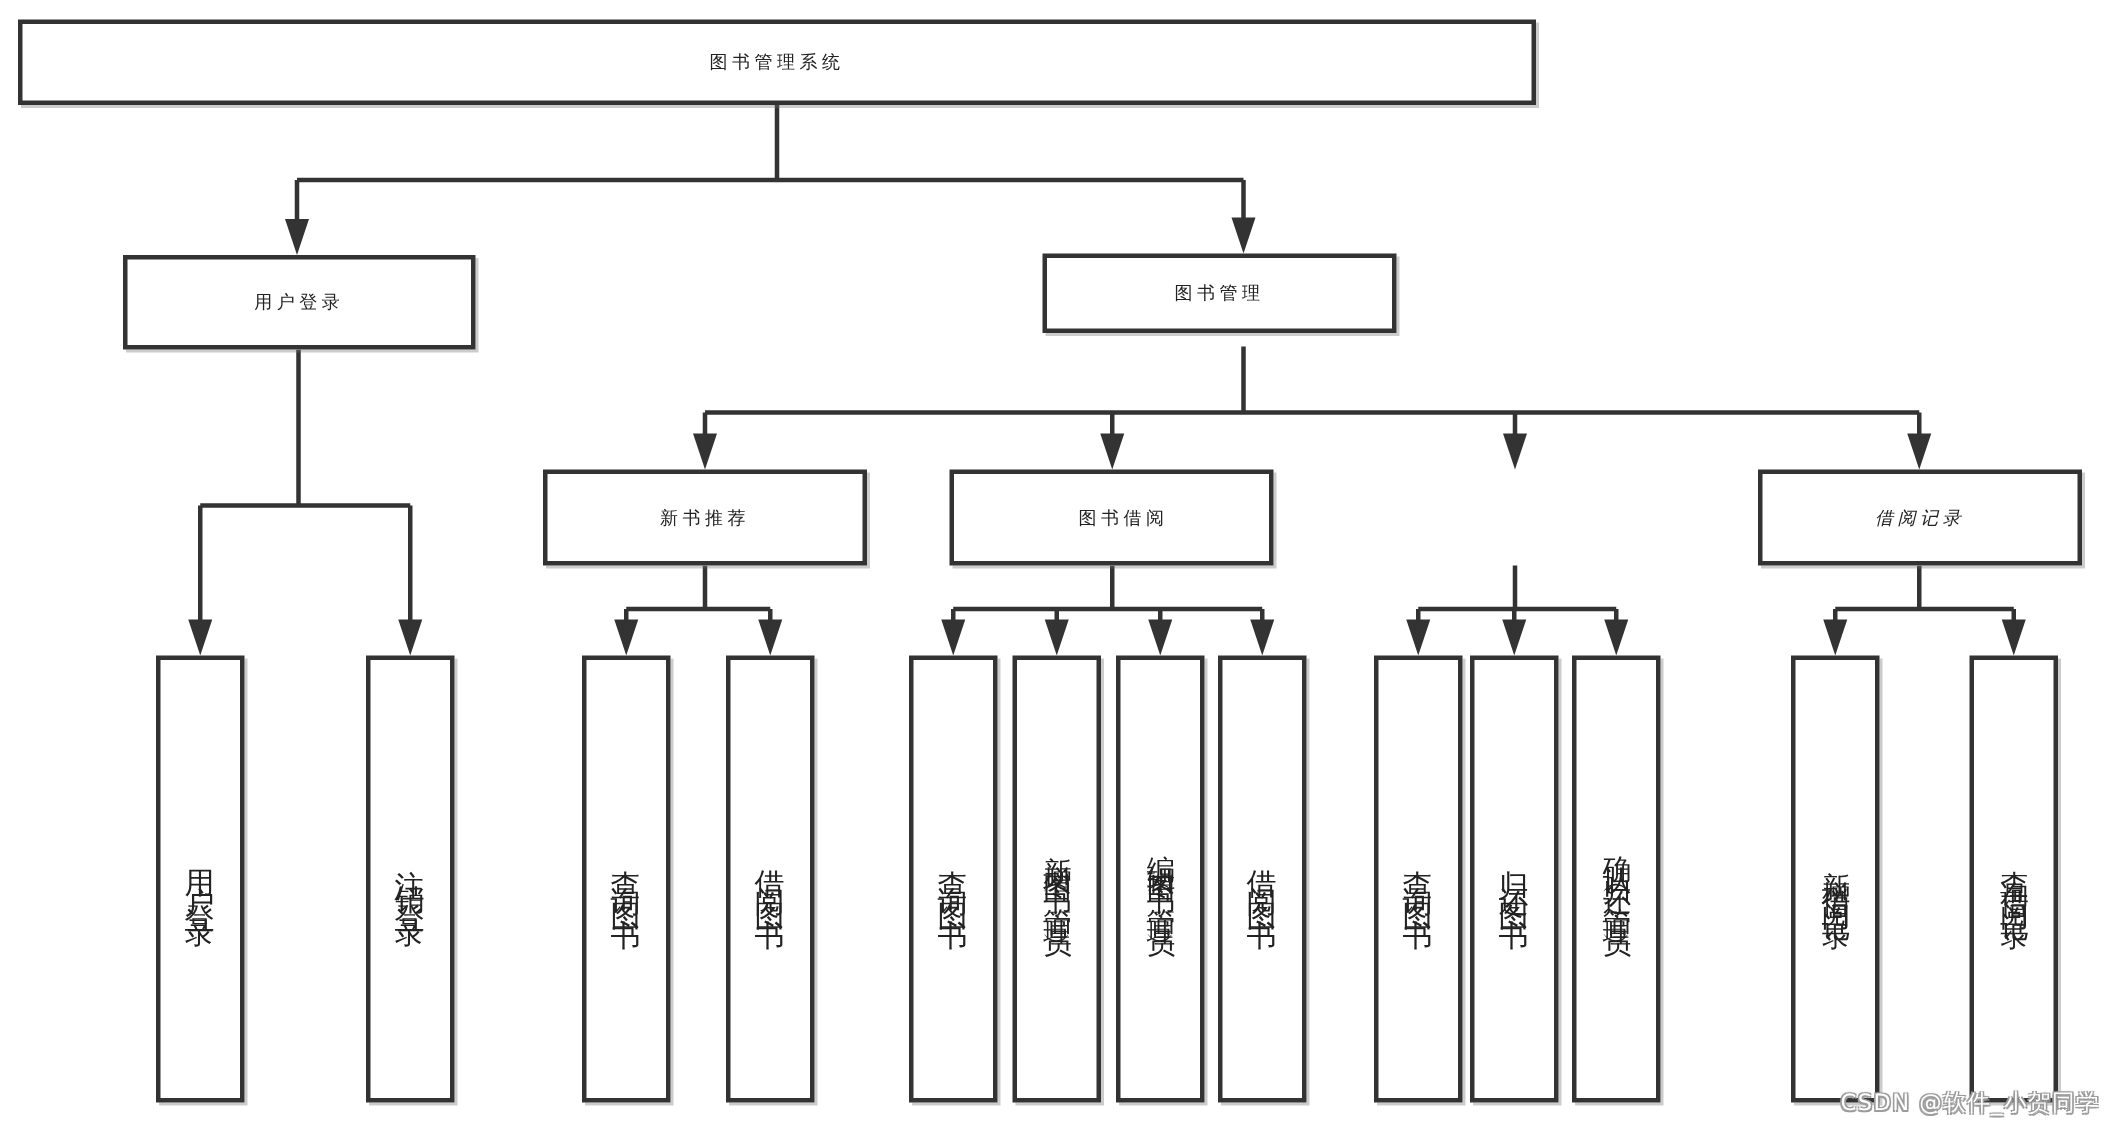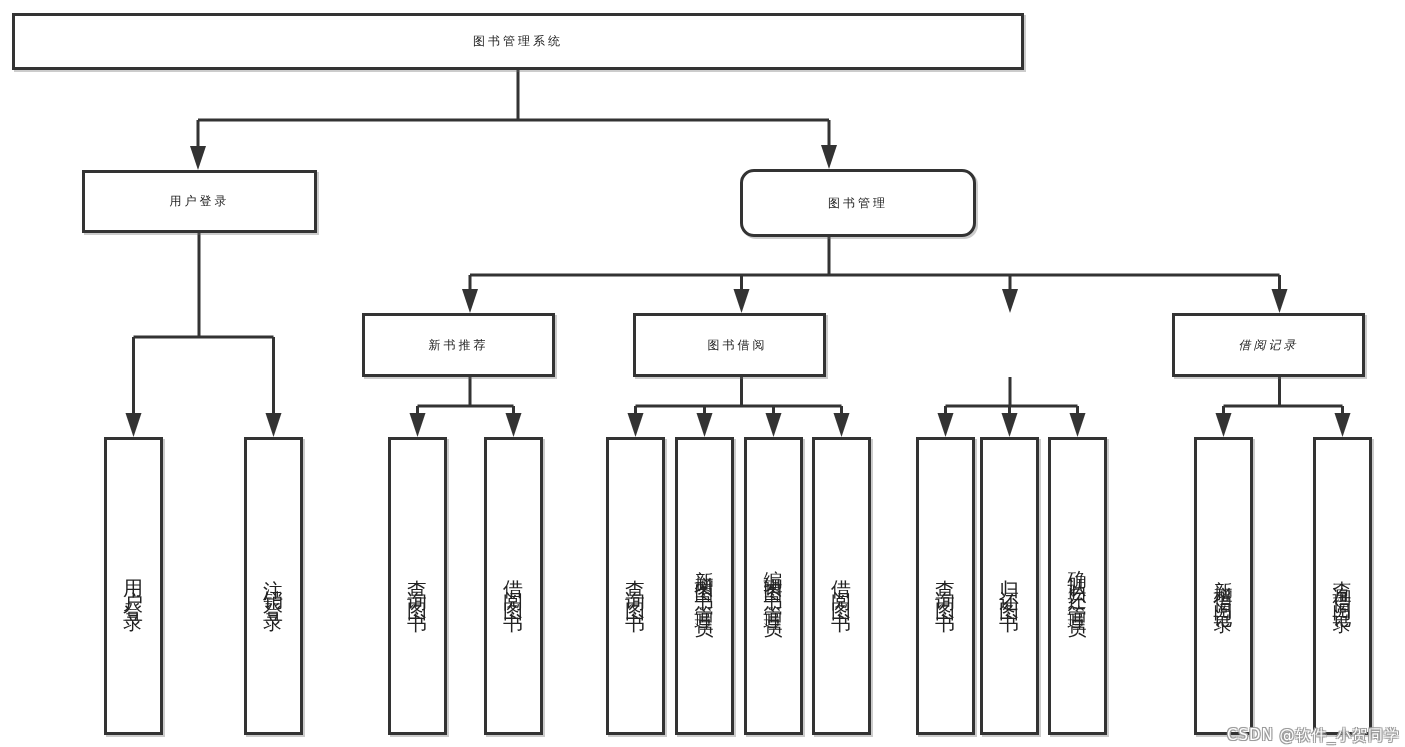--- a/index.html
+++ b/index.html
@@ -19,22 +19,22 @@
     background: #ffffff;
     border: 3px solid #333333;
     display: flex;
     align-items: center;
     justify-content: center;
     box-shadow: 2px 2px 0 rgba(110,110,110,0.35);
   }
   .hbox { font-size: 12px; letter-spacing: 3px; white-space: nowrap; }
   .root  { left: 12px;  top: 13px;  width: 1012px; height: 57px; }
   .n1a   { left: 82px;  top: 170px; width: 235px;  height: 63px; }
-  .n1b   { left: 740px; top: 169px; width: 236px;  height: 68px; border-radius: 14px; }
-  .n2    { top: 313px; height: 64px; width: 193px; }
+  .n1b   { left: 695px; top: 169px; width: 236px;  height: 53px; }
+  .n2    { top: 313px; height: 64px; width: 216px; }
   .n2a   { left: 362px; }
   .n2b   { left: 633px; padding-left: 16px; }
   .n2c   { left: 902px; }
   .n2d   { left: 1172px; font-style: italic; }
   .vbox {
     top: 437px;
     width: 59px;
     height: 298px;
     writing-mode: vertical-rl;
     text-orientation: mixed;

